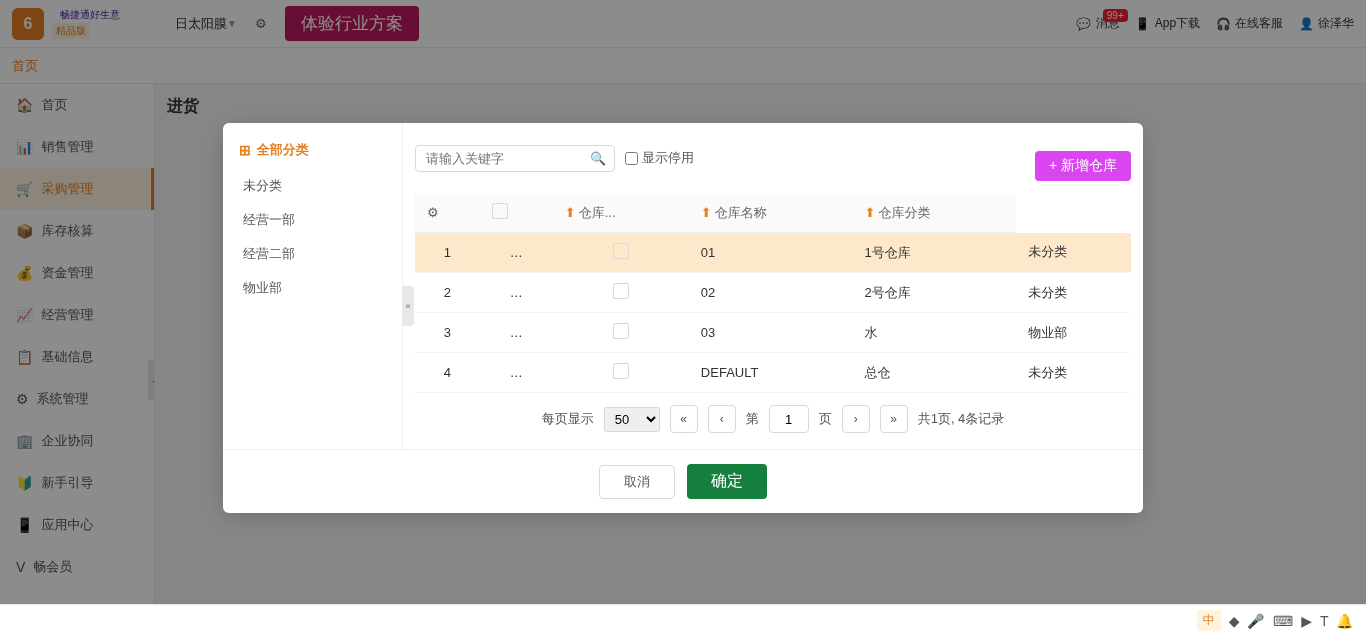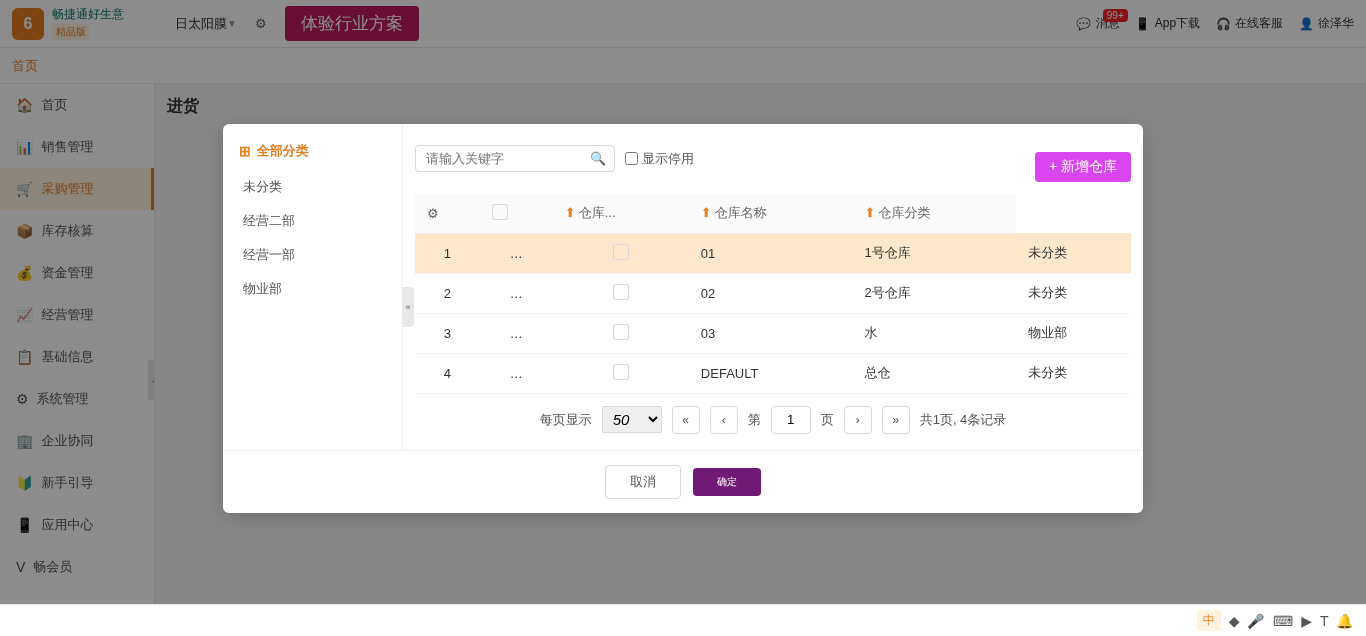--- a/index.html
+++ b/index.html
@@ -22,21 +22,21 @@
       width: 155px;
     }
     .logo-icon {
       width: 32px; height: 32px;
       background: #e67e22;
       border-radius: 6px;
       display: flex; align-items: center; justify-content: center;
       color: #fff; font-weight: bold; font-size: 16px;
       margin-right: 8px;
     }
-    .logo-text { font-size: 12px; color: #0f766e; line-height: 1.3; }
+    .logo-text { font-size: 10px; color: #4c1d95; line-height: 1.3; margin-left: 8px; }
     .logo-badge { font-size: 10px; color: #e67e22; background: #fff3e0; padding: 1px 4px; border-radius: 3px; margin-top: 2px; display: inline-block;}
 
     .header-store {
       display: flex; align-items: center; gap: 0;
       font-size: 13px; color: #333; cursor: pointer;
       padding: 0 8px;
     }
     .header-store .arrow { color: #999; font-size: 10px; }
 
     .header-gear {
@@ -272,23 +272,22 @@
     .pagination-area {
       display: flex; align-items: center; justify-content: center;
       gap: 10px;
       padding: 12px 0 4px;
       font-size: 13px; color: #555;
     }
     .page-size-select {
       border: 1px solid #d9d9d9;
       border-radius: 2px;
       padding: 3px 6px;
-      font-size: 15px;
-      cursor: pointer;
-      font-style: italic;
+      font-size: 13px;
+      cursor: pointer;
     }
     .page-btn {
       width: 28px; height: 28px;
       border: 1px solid #d9d9d9;
       border-radius: 4px;
       background: #fff;
       display: flex; align-items: center; justify-content: center;
       cursor: pointer;
       font-size: 12px; color: #555;
     }
@@ -309,27 +308,27 @@
     }
     .btn-cancel {
       border: 1px solid #d9d9d9;
       background: #fff;
       padding: 7px 24px;
       border-radius: 4px;
       cursor: pointer;
       font-size: 13px; color: #555;
     }
     .btn-confirm {
-      background: #701a75;
+      background: #15803d;
       color: #fff;
       border: none;
       padding: 7px 24px;
       border-radius: 4px;
       cursor: pointer;
-      font-size: 10px;
+      font-size: 16px;
     }
 
     
     .statusbar {
       position: fixed;
       bottom: 0; left: 0; right: 0;
       height: 32px;
       background: #fff;
       border-top: 1px solid #e8e8e8;
       display: flex; align-items: center; justify-content: flex-end;
@@ -463,22 +462,22 @@
 
     <div class="modal-body">
 
       <div class="category-panel">
         <div class="category-header">
           <span class="category-grid-icon">⊞</span>
           <span>全部分类</span>
         </div>
         <div id="category-items-container">
             <div class="category-item">未分类</div>
+            <div class="category-item">经营一部</div>
             <div class="category-item">经营二部</div>
-            <div class="category-item">经营一部</div>
             <div class="category-item">物业部</div>
           </div>
         <div class="collapse-panel-btn">«</div>
       </div>
 
       <div class="table-panel">
 
         <div class="table-toolbar">
           <div class="search-input-wrap">
             <input type="text" class="search-input" placeholder="请输入关键字" style="">

